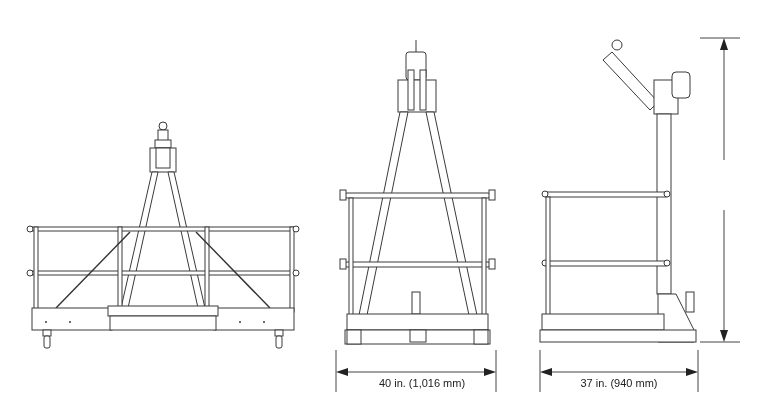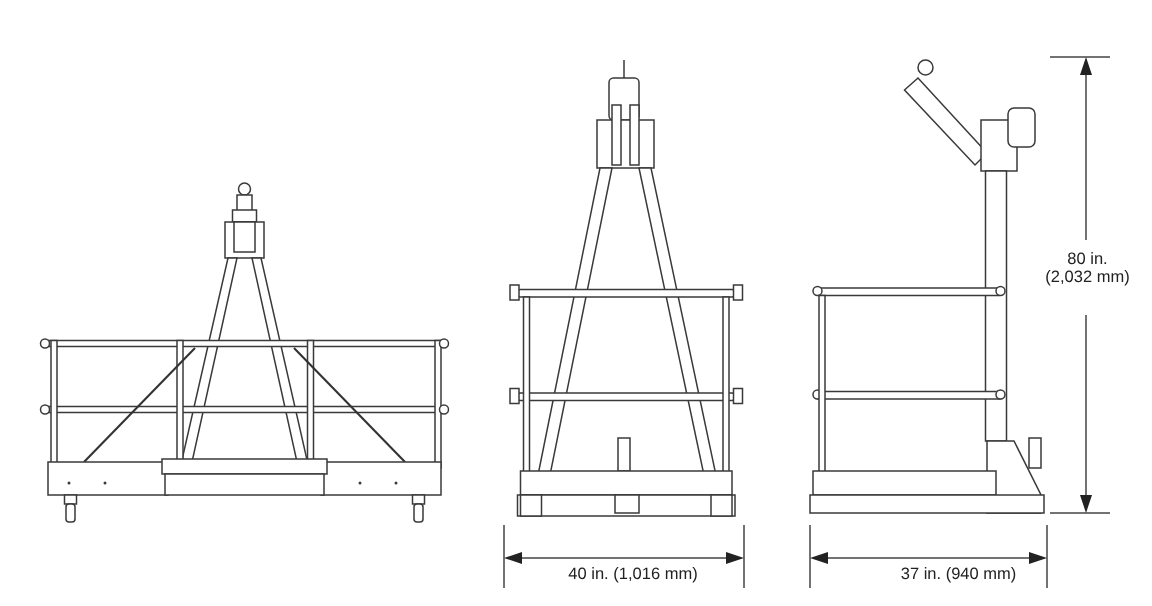--- a/index.html
+++ b/index.html
@@ -131,19 +131,15 @@
     <polygon points="496,372 484,368 484,376" stroke="none"></polygon>
 
     <line x1="540" y1="350" x2="540" y2="392"></line>
     <line x1="698" y1="350" x2="698" y2="392"></line>
     <line x1="546" y1="372" x2="692" y2="372" fill="none"></line>
     <polygon points="540,372 552,368 552,376" stroke="none"></polygon>
     <polygon points="698,372 686,368 686,376" stroke="none"></polygon>
   </g>
 </svg>
 
-<div class="dimlabel center" style="left:690px; top:167px; width:70px;">
-  <div>80 in.</div>
-  <div>(2,032 mm)</div>
-</div>
 <div class="dimlabel center" style="left:336px; top:377px; width:172px;">40 in. (1,016 mm)</div>
-<div class="dimlabel center" style="left:540px; top:377px; width:158px;margin-left:20px;">37 in. (940 mm)</div>
+<div class="dimlabel center" style="left:540px; top:377px; width:158px;">37 in. (940 mm)</div>
 </div>
 
 </body></html>

